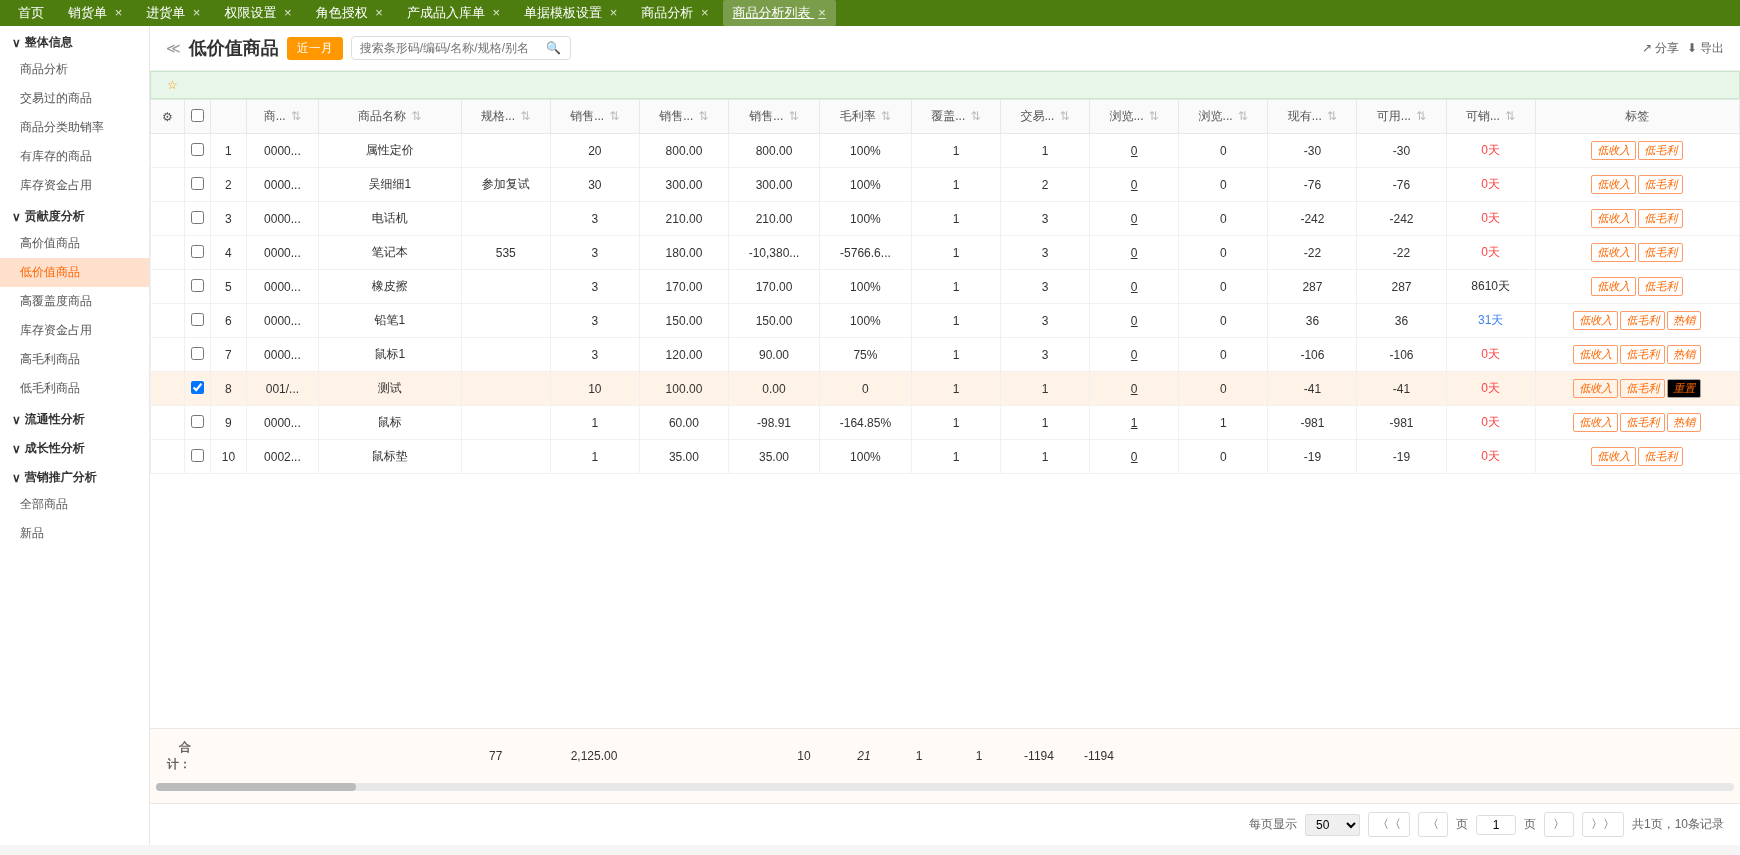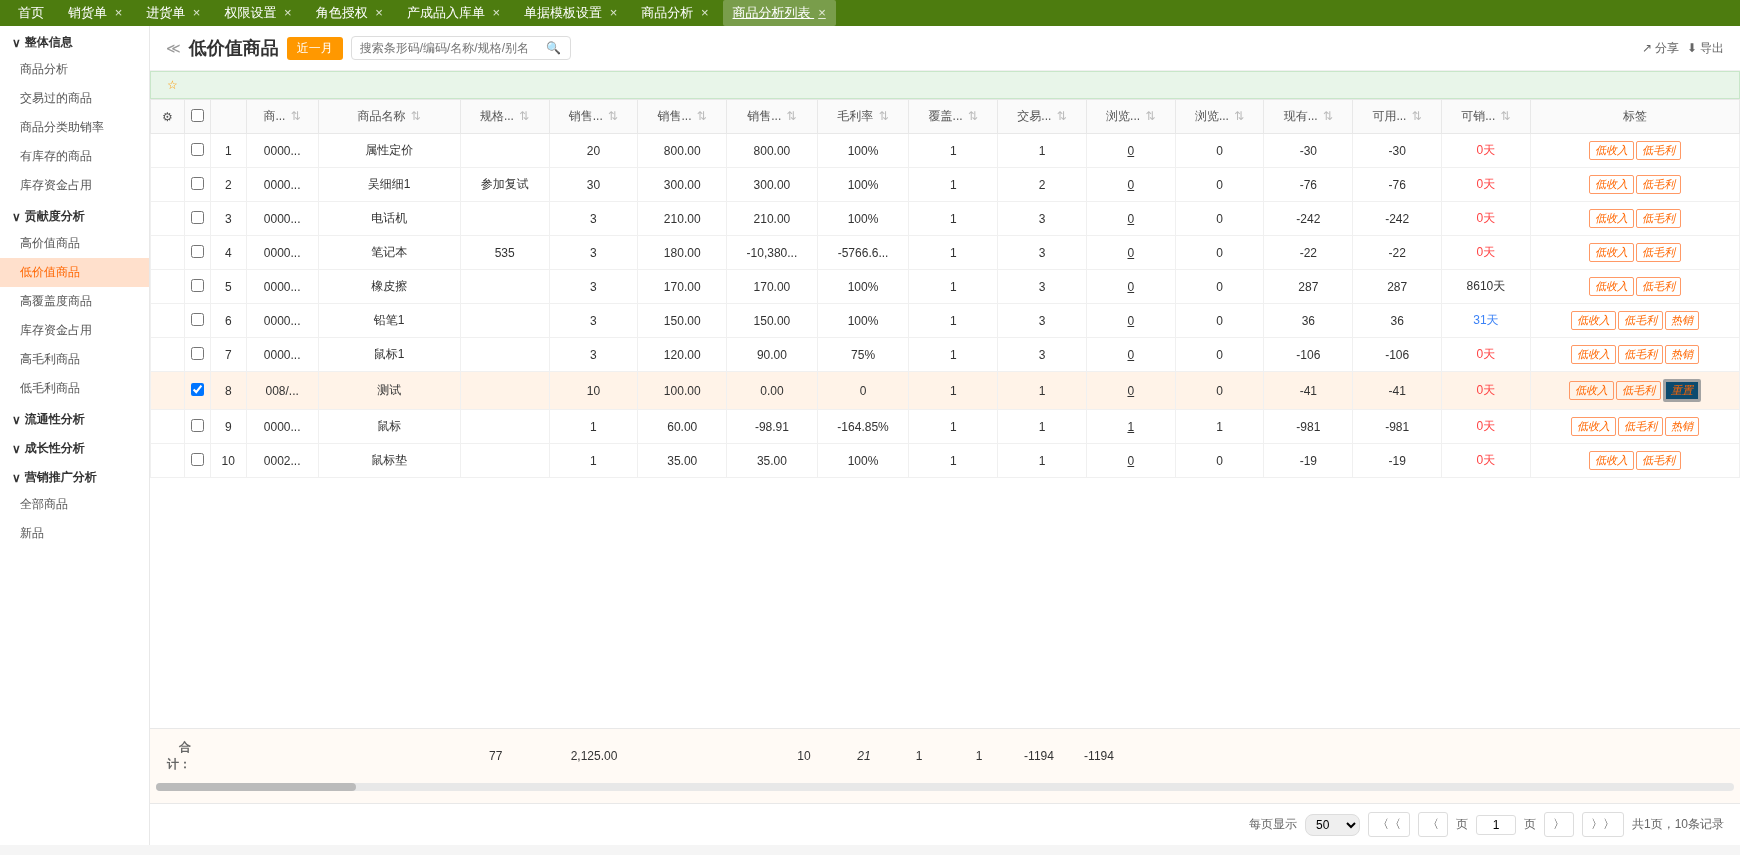--- a/index.html
+++ b/index.html
@@ -167,38 +167,38 @@
     .tag {
       display: inline-block;
       padding: 1px 5px;
       border-radius: 2px;
       font-size: 11px;
       margin: 0 1px;
       font-style: italic;
     }
     .tag-low-income { color: #ff6600; border: 1px solid #ff9966; }
     .tag-hot { color: #ff6600; border: 1px solid #ff9966; }
-    .tag-recommend { color: #ff6600; border: 3px solid #a3a3a3; background: #0c4a6e; }
+    .tag-recommend { color: #ff6600; border: 1px solid #a3a3a3; background: #000000; }
     .underline-link { text-decoration: underline; color: #333; cursor: pointer; }
     
     
     .pagination-bar {
       border-top: 1px solid #e8e8e8;
       padding: 8px 16px;
       display: flex;
       align-items: center;
       justify-content: flex-end;
       gap: 8px;
       background: white;
       flex-shrink: 0;
     }
     .pagination-bar span { color: #666; font-size: 12px; }
     .page-size-select {
       border: 1px solid #ddd;
-      border-radius: 8px;
+      border-radius: 2px;
       padding: 2px 6px;
       font-size: 12px;
     }
     .page-btn {
       border: 1px solid #ddd;
       background: white;
       padding: 3px 8px;
       cursor: pointer;
       border-radius: 3px;
       font-size: 12px;
@@ -504,21 +504,21 @@
     <td>-106</td>
     <td style="color:#ff4444">0天</td>
     <td><span class="tag tag-low-income">低收入</span><span class="tag tag-low-income">低毛利</span><span class="tag tag-hot">热销</span></td>
   </tr>
             <tr class="highlight selected-row">
     <td></td>
     <td class="checkbox-cell">
       <input type="checkbox" checked="" style="">
     </td>
     <td class="num-col">8</td>
-    <td>008/...</td>
+    <td>001/...</td>
     <td>测试</td>
     <td></td>
     <td>10</td>
     <td>100.00</td>
     <td>0.00</td>
     <td>0</td>
     <td>1</td>
     <td>1</td>
     <td><span class="underline-link">0</span></td>
     <td>0</td>

